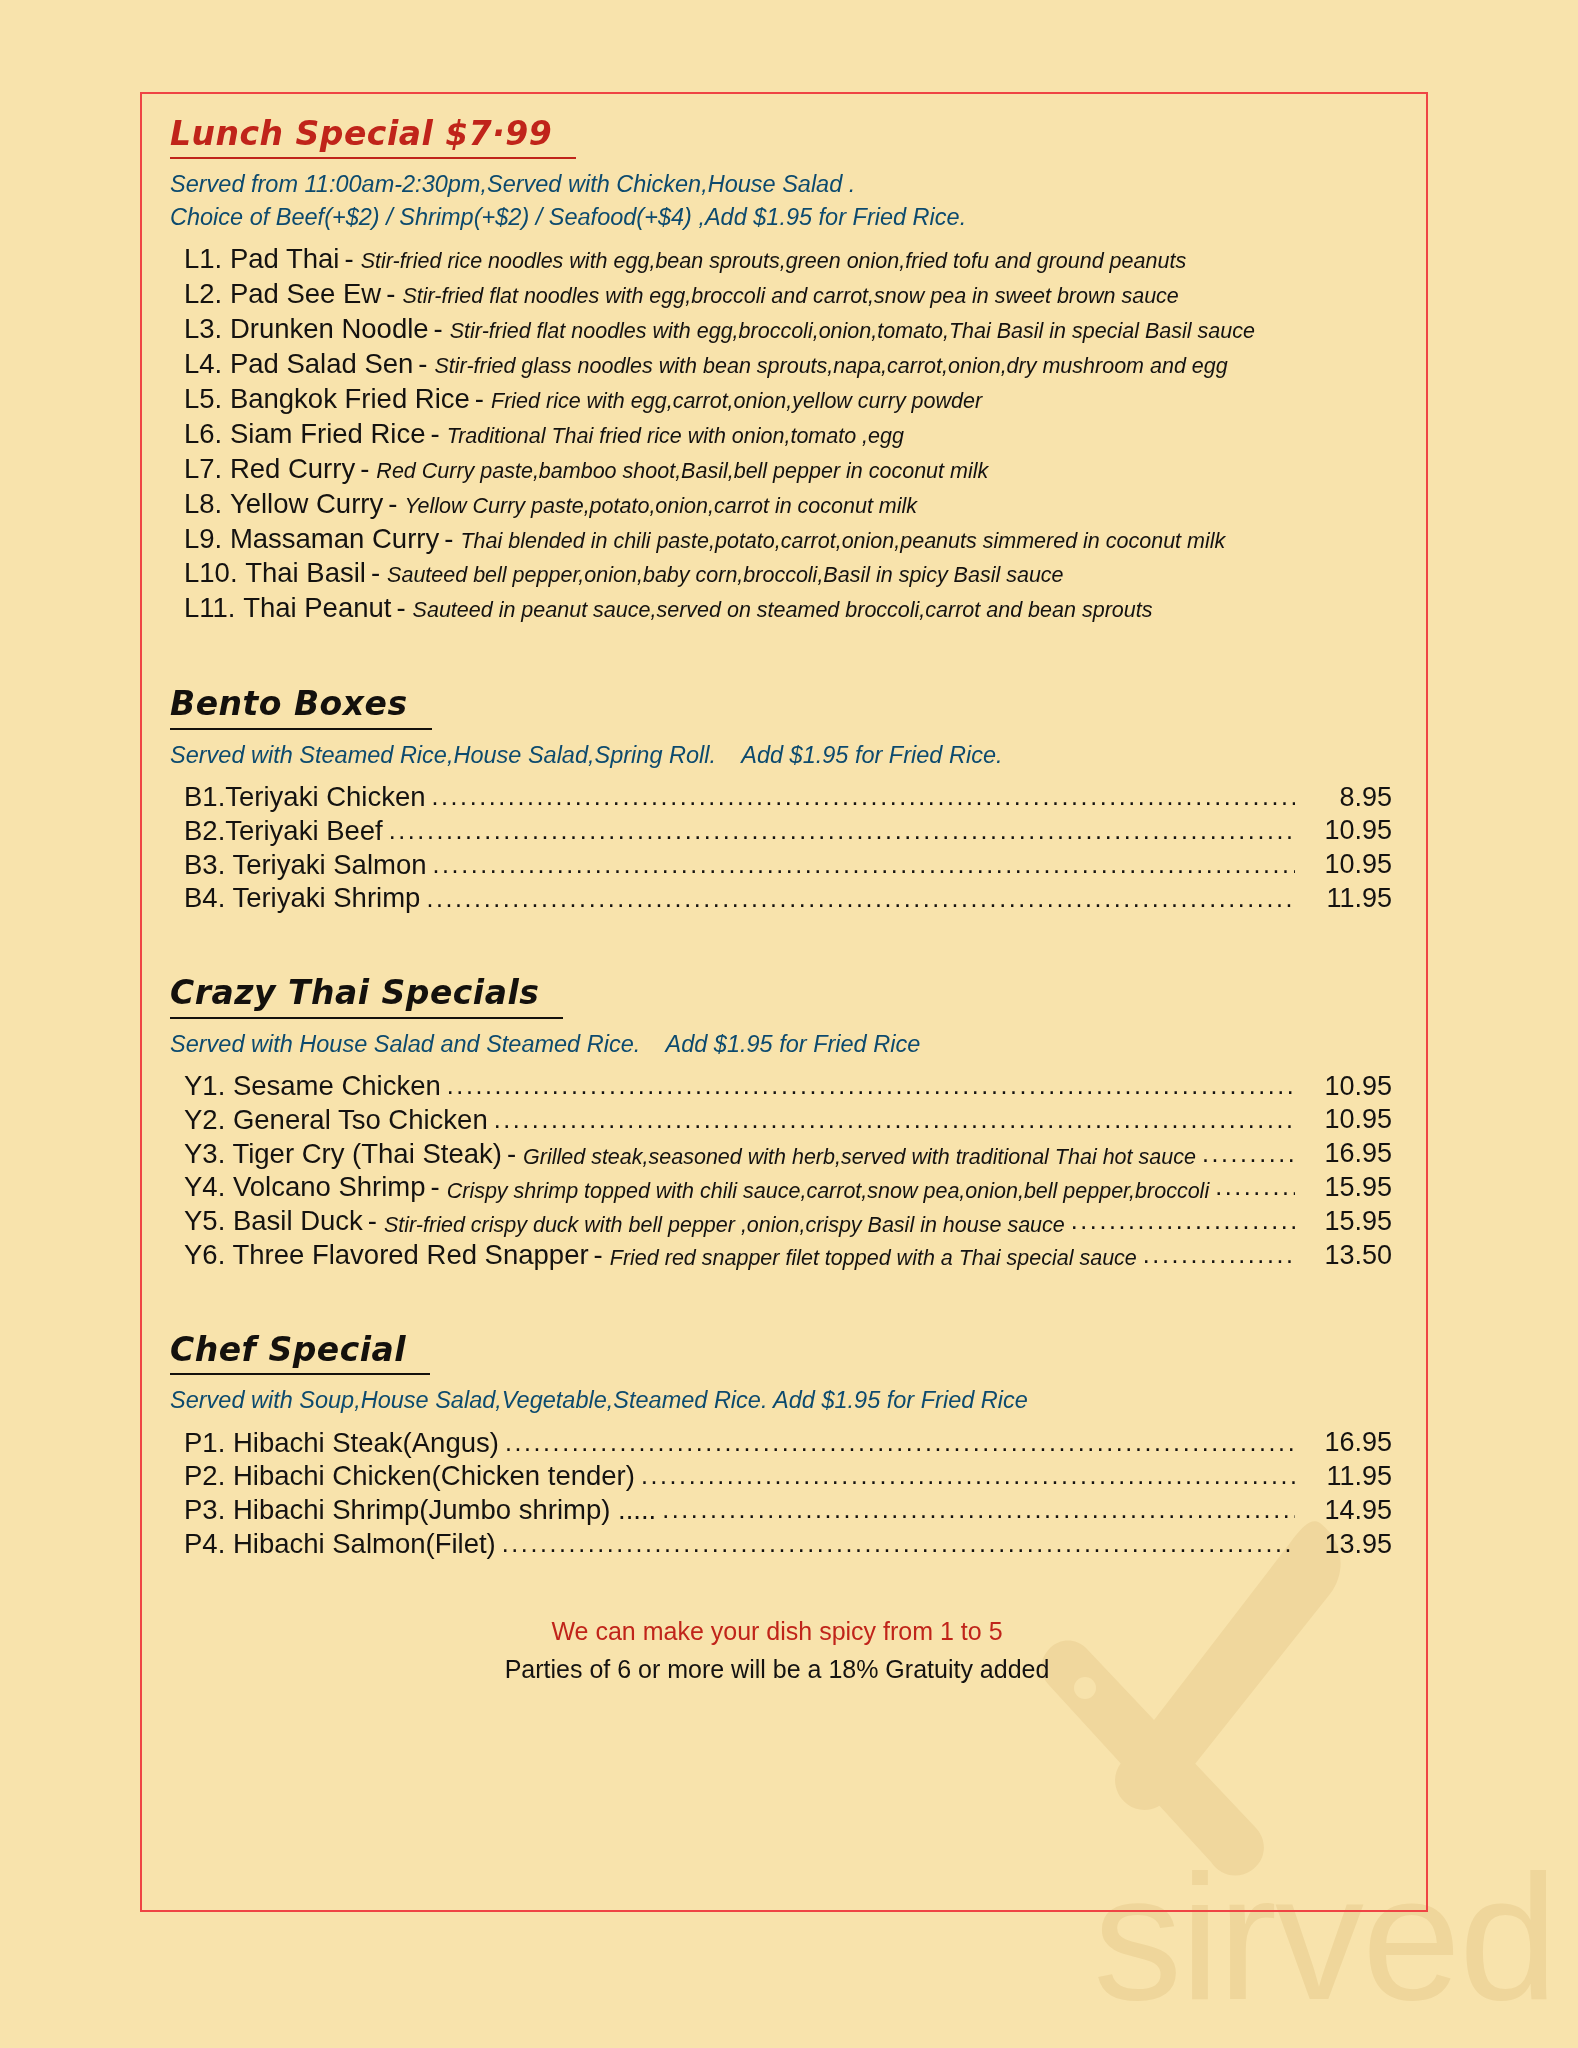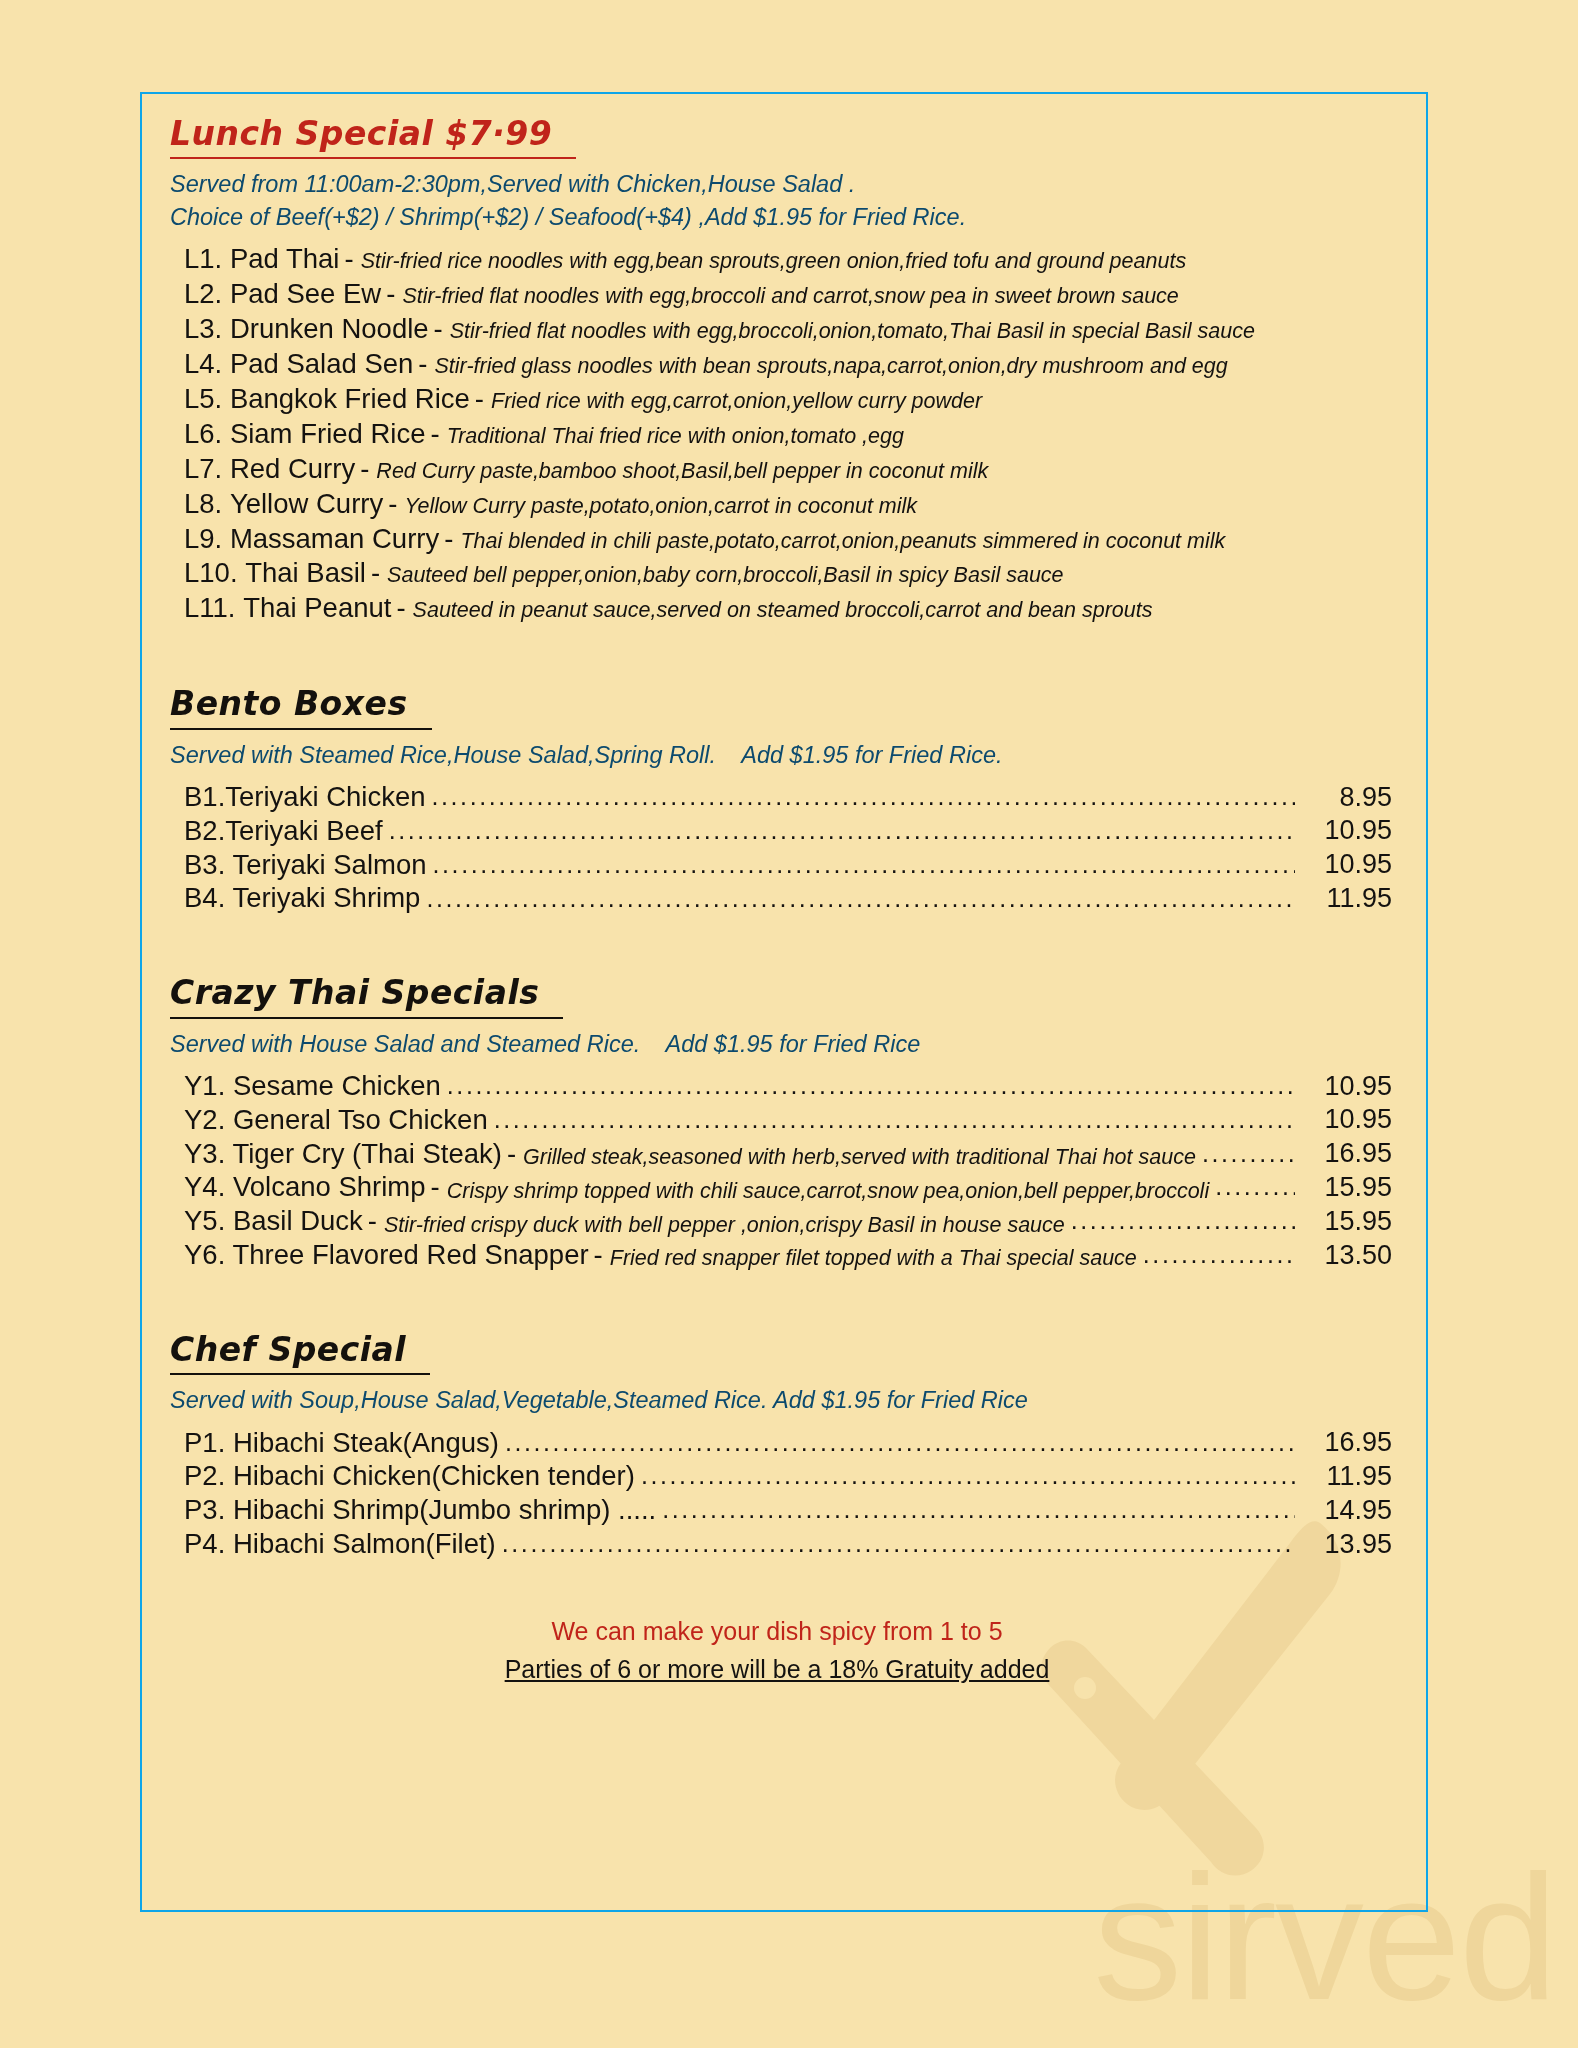--- a/index.html
+++ b/index.html
@@ -45,21 +45,21 @@
     opacity: 1;
   }
 
   
   #menu-frame {
     position: absolute;
     left: 140px;
     top: 92px;
     width: 1288px;
     height: 1820px;
-    border: 2px solid #0ea5e9;
+    border: 2px solid #ef4444;
     box-sizing: border-box;
     background: transparent;
     z-index: 1;
   }
 
   #menu-body {
     position: absolute;
     left: 0; top: 0; right: 0; bottom: 0;
     padding: 22px 34px 0 20px;
     box-sizing: border-box;
@@ -167,21 +167,20 @@
   }
   .footer-spicy {
     font-size: 25px;
     color: #c0241a;
     margin: 0 0 9px 0;
   }
   .footer-gratuity {
     font-size: 25px;
     color: #141210;
     margin: 0;
-    text-decoration: underline;
   }
 </style>
 </head>
 <body>
 
 <div id="watermark">
   <svg class="wm-logo" viewBox="0 0 420 400" xmlns="http://www.w3.org/2000/svg">
     <g fill="#f0d79d">
       <path d="M330 25 C352 42 358 72 340 96 L178 300 C168 313 150 316 137 306 C124 296 121 278 131 265 L300 45 C308 34 320 18 330 25 Z"></path>
       <path d="M96 20 C104 20 108 26 108 34 L108 112 C108 120 100 124 94 124 C88 124 84 118 84 110 L84 34 C84 26 88 20 96 20 Z" opacity="0"></path>

